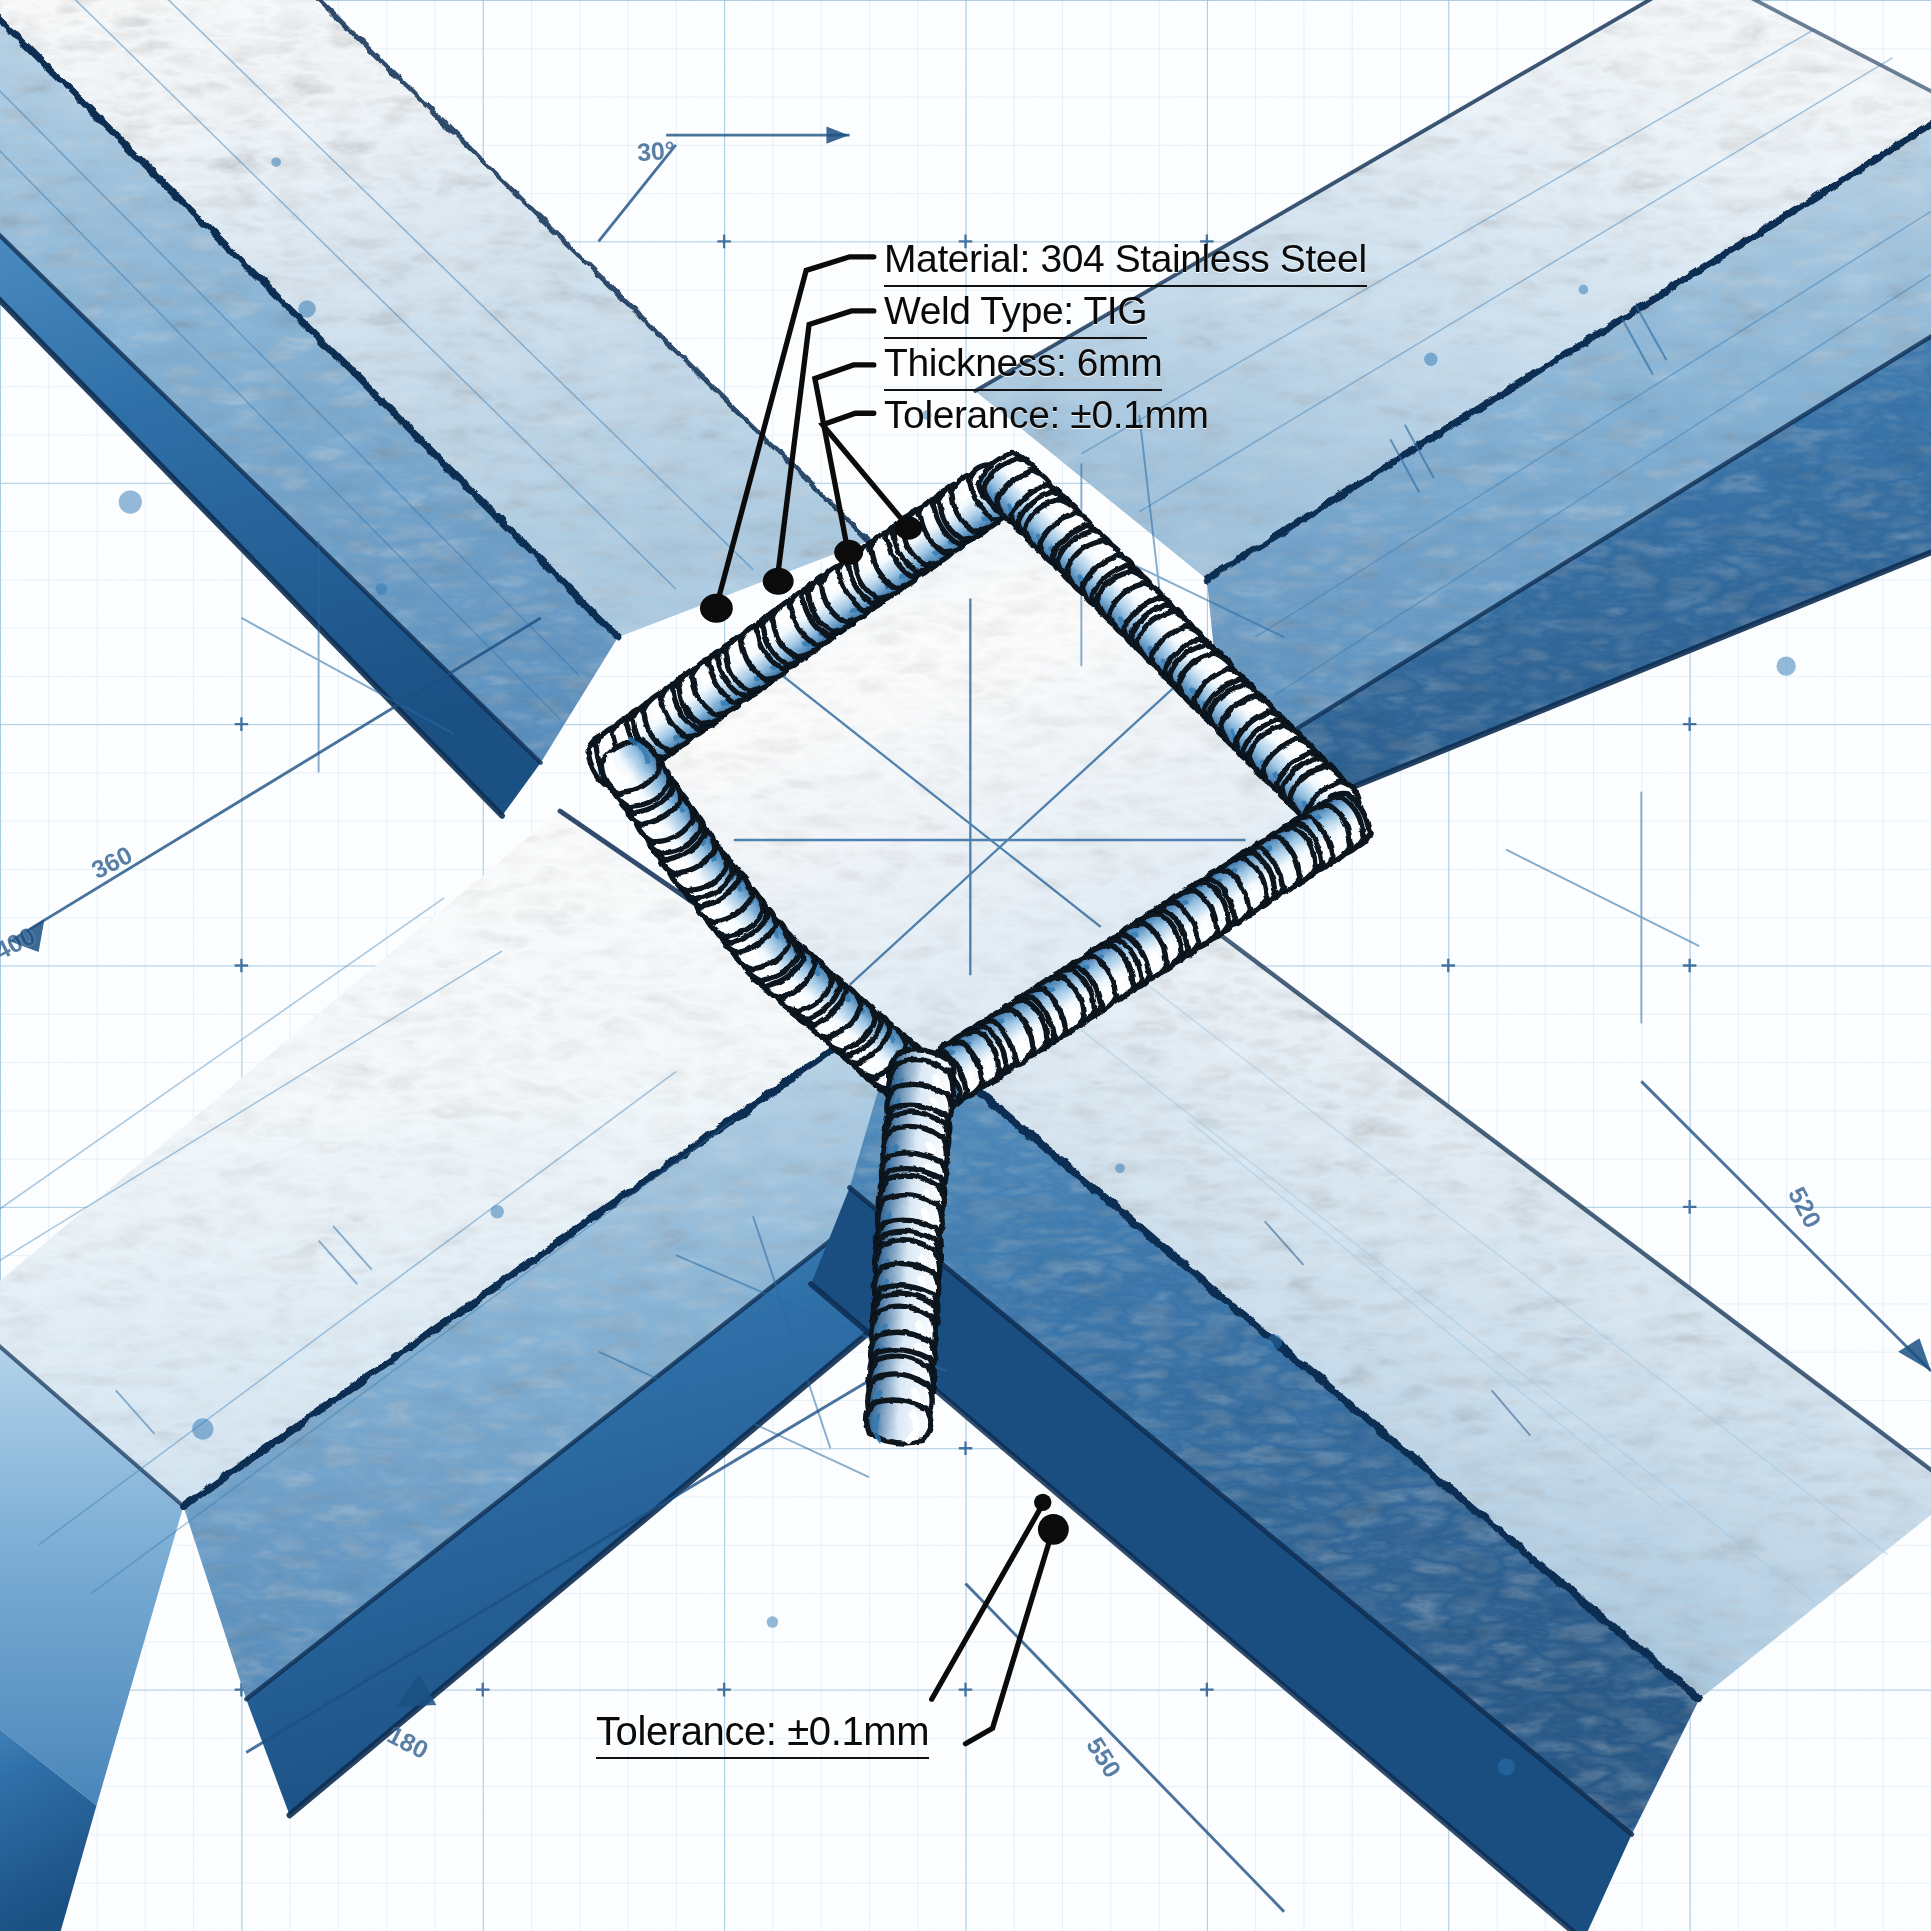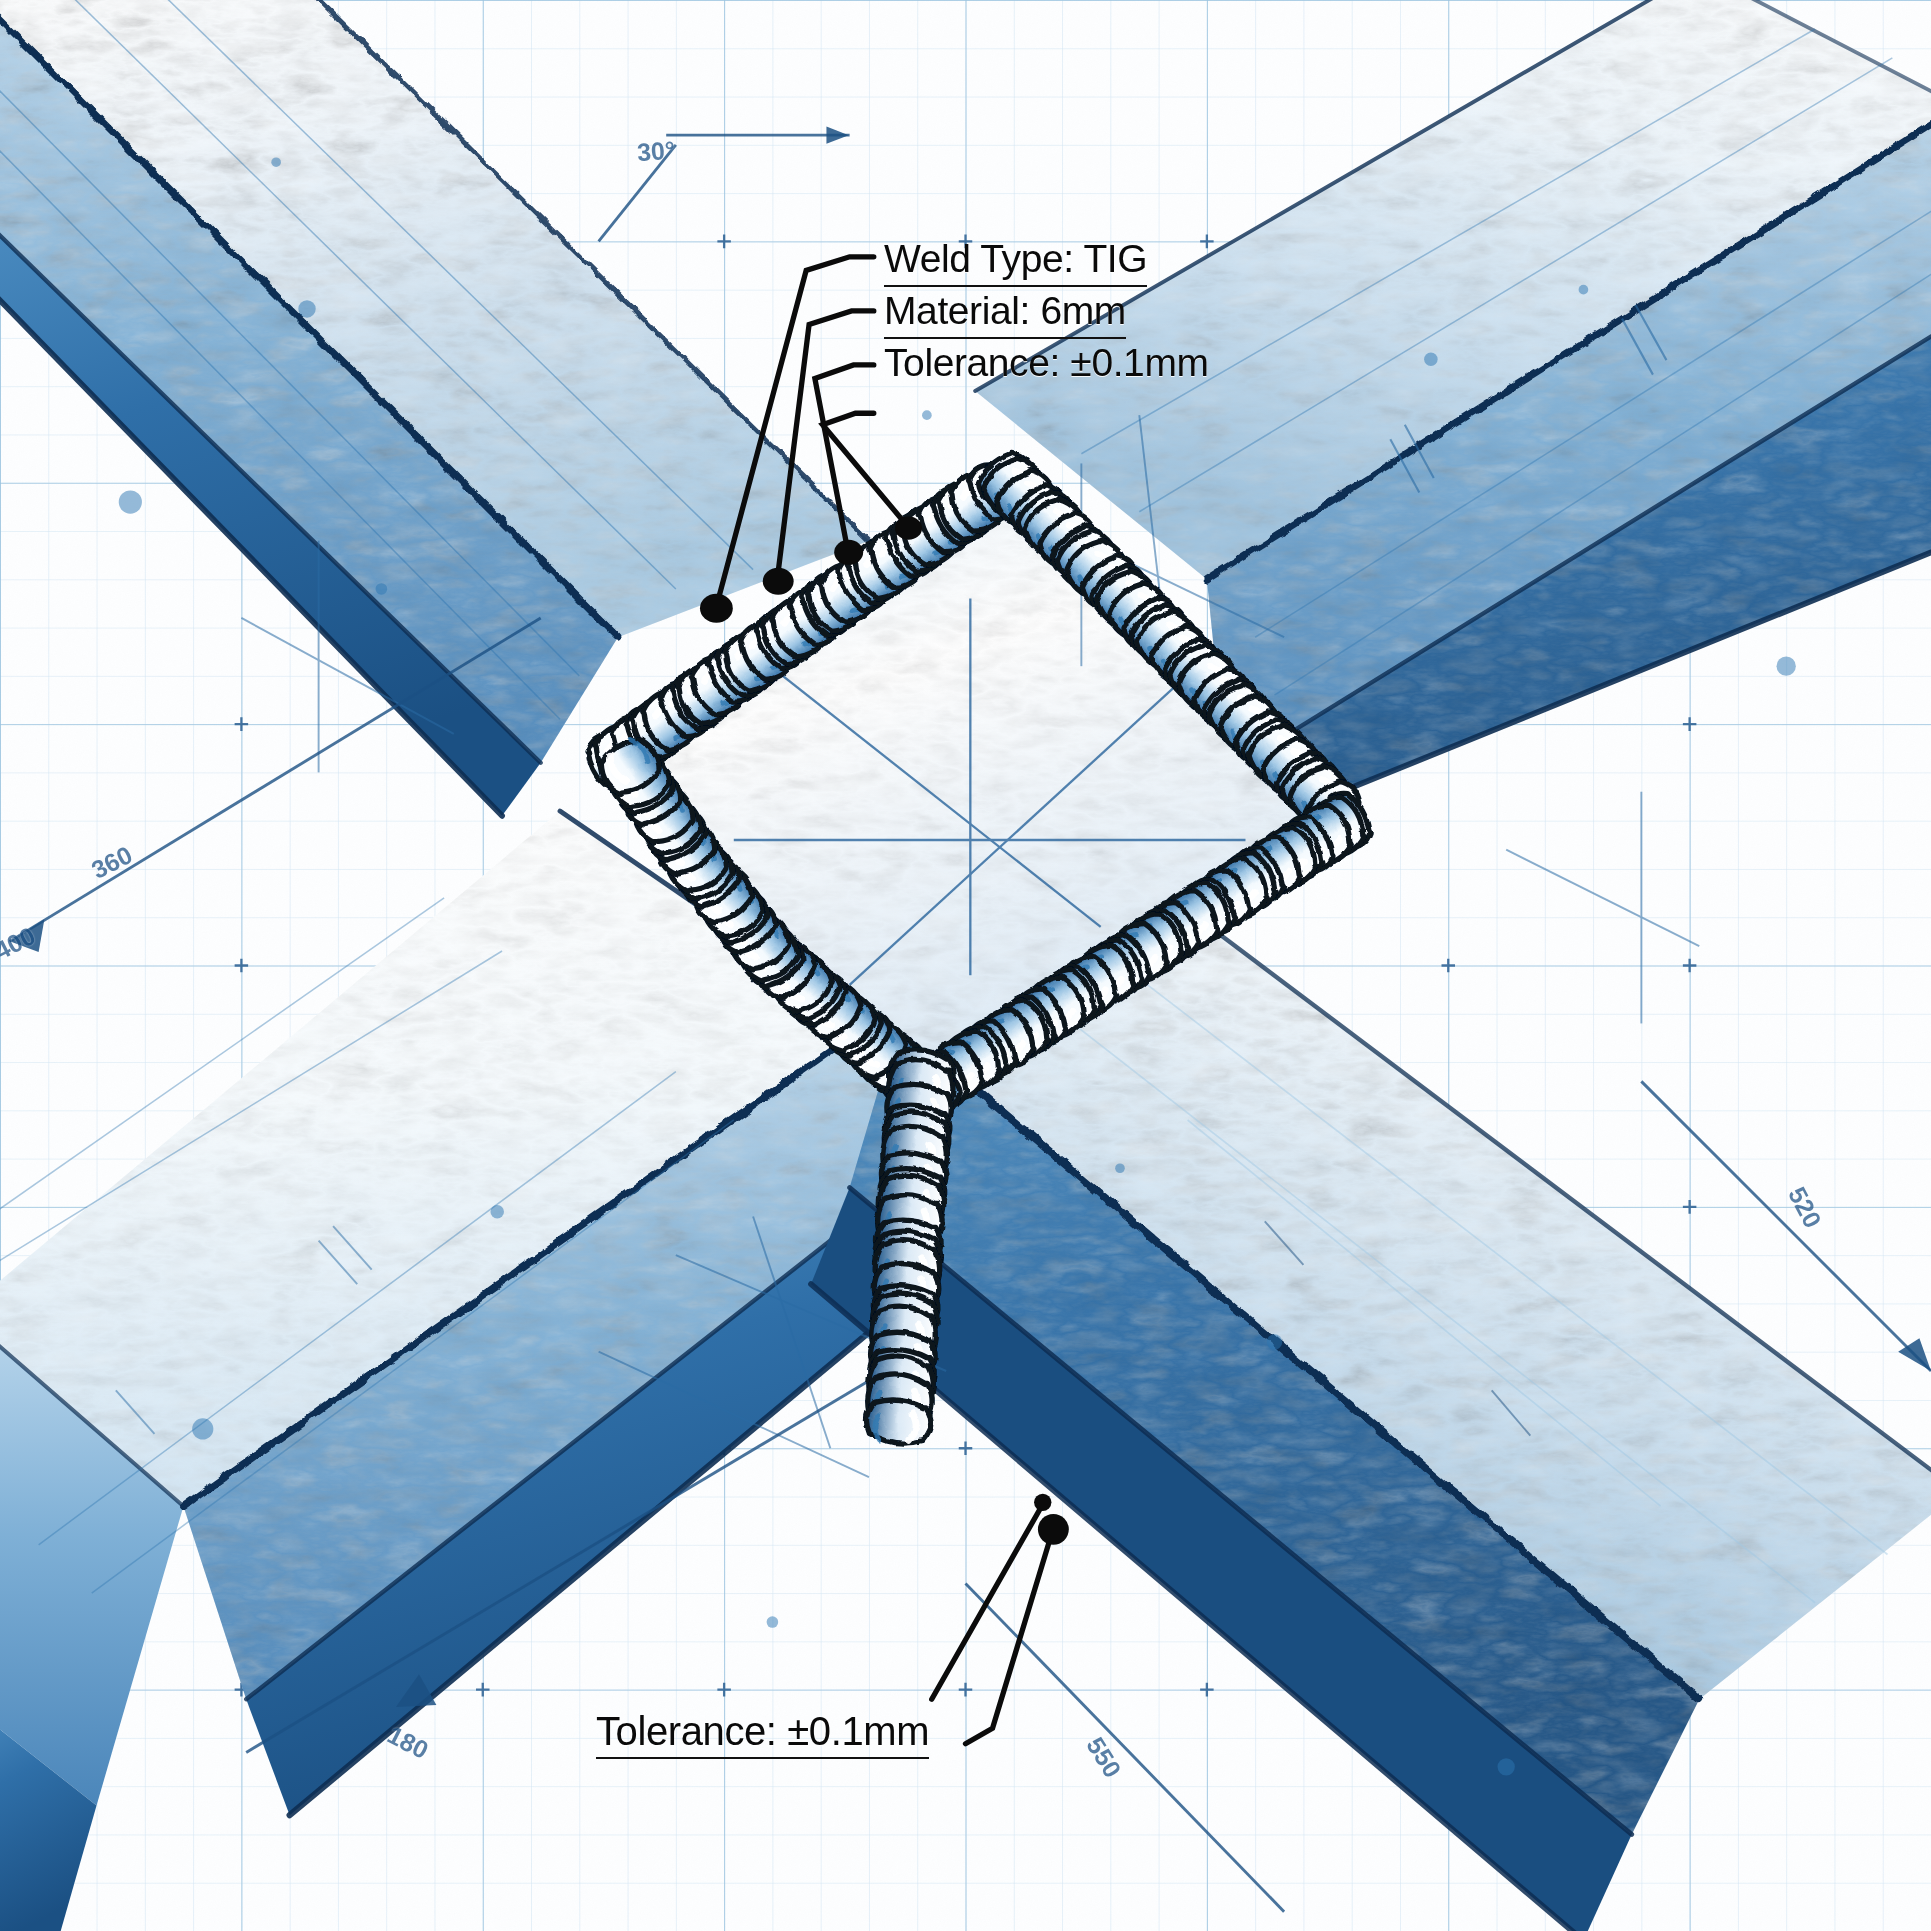--- a/index.html
+++ b/index.html
@@ -1158,22 +1158,23 @@
       <ellipse cx="742" cy="630" rx="17" ry="15"></ellipse>
       <ellipse cx="806" cy="602" rx="16" ry="14"></ellipse>
       <ellipse cx="879" cy="572" rx="15" ry="13"></ellipse>
       <ellipse cx="941" cy="547" rx="14" ry="12"></ellipse>
       <ellipse cx="1091" cy="1584" rx="16" ry="16"></ellipse>
       <ellipse cx="1080" cy="1556" rx="9" ry="9"></ellipse>
     </g>
   </svg>
 
   <div class="anno-block" id="anno-main">
+    <div class="anno-line">Material: 304 Stainless Steel</div>
     <div class="anno-line">Weld Type: TIG</div>
-    <div class="anno-line">Material: 6mm</div>
+    <div class="anno-line">Thickness: 6mm</div>
     <div class="anno-line last">Tolerance: ±0.1mm</div>
   </div>
 
   <div class="anno-block" id="anno-bottom">
     <div class="anno-line">Tolerance: ±0.1mm</div>
   </div>
 
   <div id="dim-texts">
       <div class="dim" style="left: 637px; top: 137px; transform: rotate(-4deg);">30°</div>
       <div class="dim" style="left: 91px; top: 848px; transform: rotate(-27deg);">360</div>

